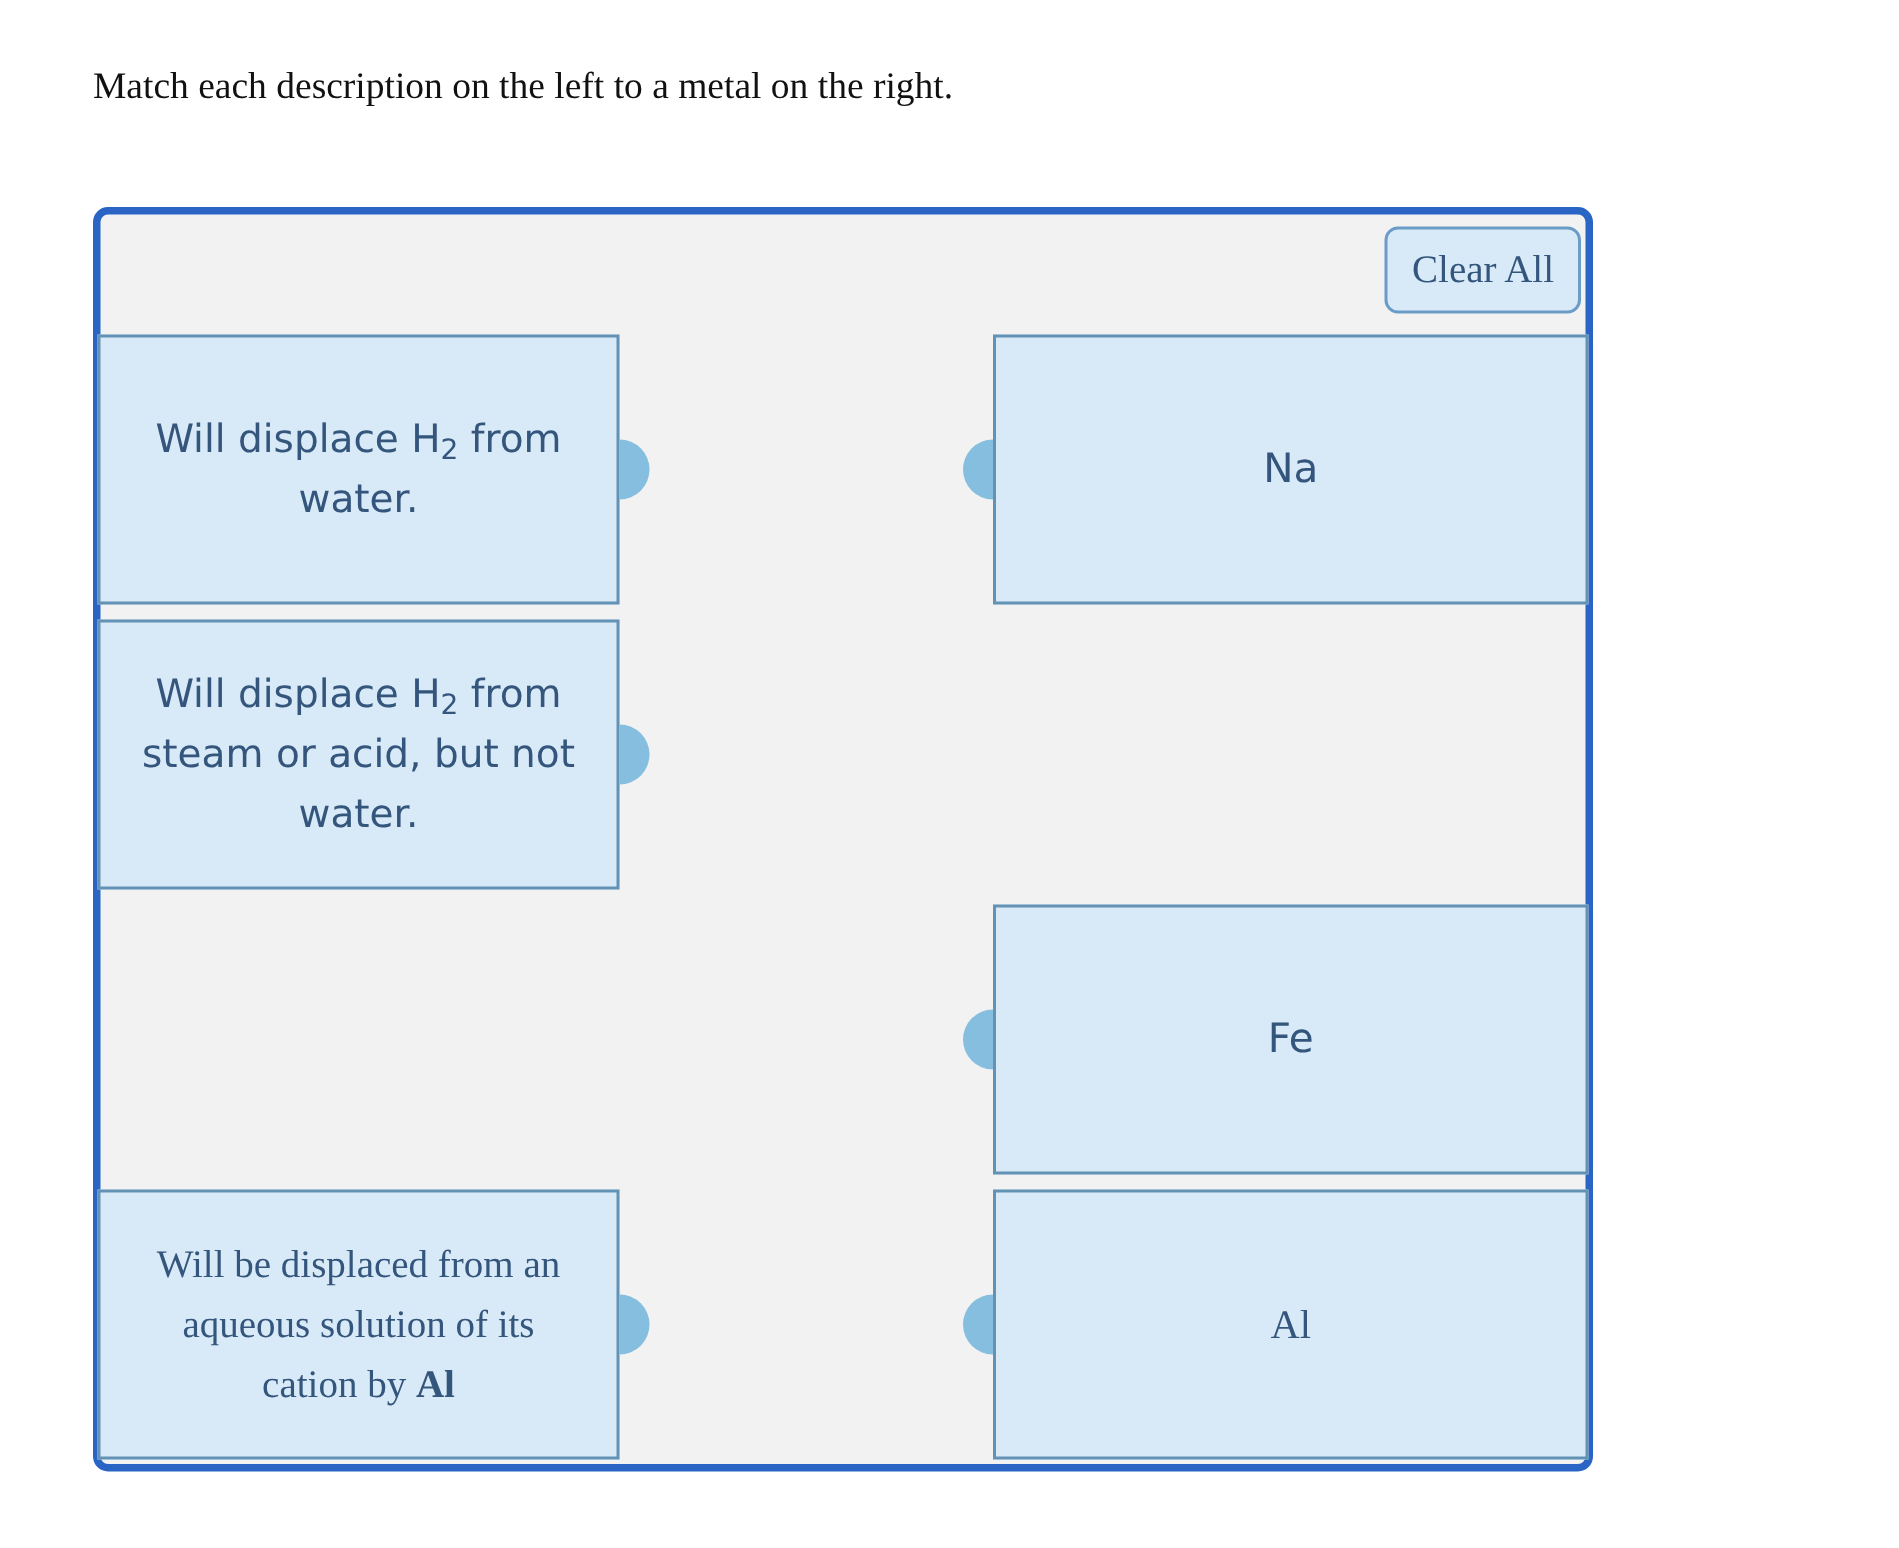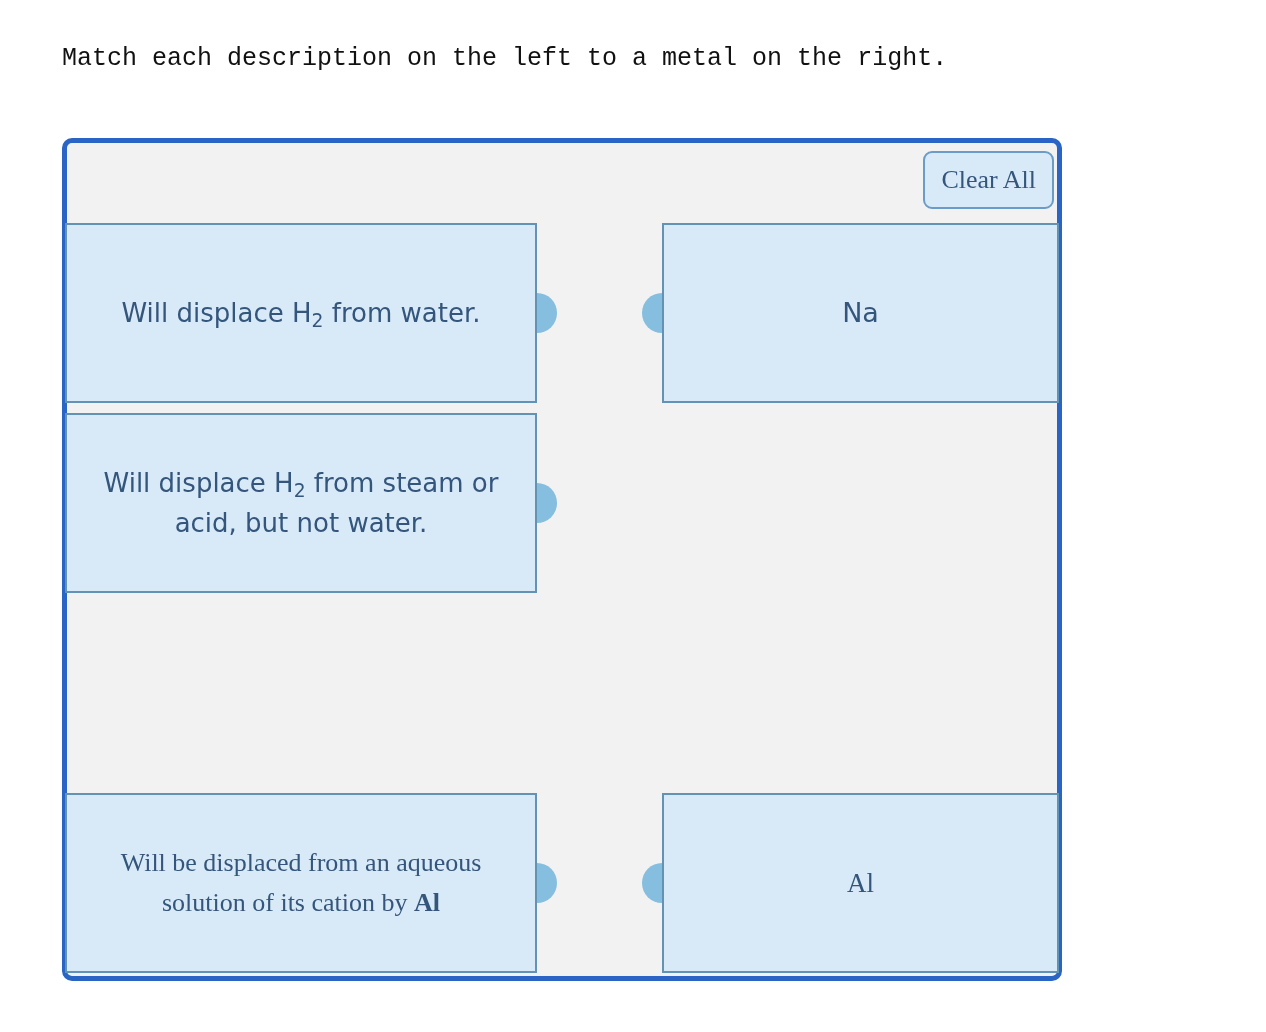--- a/index.html
+++ b/index.html
@@ -16,21 +16,21 @@
   html,body{margin:0;padding:0;}
   body{
     width:1266px;height:1032px;
     background:#ffffff;
     position:relative;
     font-family:"DejaVu Sans","Liberation Sans",sans-serif;
     overflow:hidden;
   }
   .page-title{
     position:absolute;left:62px;top:44px;
-    font-family:Liberation Mono, monospace;
+    font-family:Liberation Serif, serif;
     font-size:25px;color:var(--title_color);
   }
   .panel{
     position:absolute;left:62px;top:138px;
     width:1000px;height:843px;
     background:var(--panel_bg);
     border:5px solid var(--panel_border);
     border-radius:10px;
   }
   .clear-all{
@@ -38,21 +38,21 @@
     height:58px;padding:0 16px;
     background:var(--card_bg);
     border:2px solid var(--button_border);
     border-radius:9px;
     font-family:Liberation Serif, serif;
     font-size:26px;color:var(--text);
     cursor:pointer;
   }
   .card{
     position:absolute;
-    width:472px;height:180px;
+    width:348px;height:180px;
     background:var(--card_bg);
     border:2px solid var(--card_border);
     display:flex;align-items:center;justify-content:center;
     text-align:center;
     color:var(--text);
     font-size:26px;line-height:40px;
     padding:8px 22px;
     cursor:pointer;
   }
   .card.left{left:-2px;}
@@ -104,19 +104,23 @@
     </div>
     <span class="dot out-right"></span>
   </div>
 
   <div class="card right row1">
     <span class="dot out-left"></span>
     <span class="metal-label">Na</span>
   </div>
 
 
+  <div class="card right row3">
+    <span class="dot out-left"></span>
+    <span class="metal-label">Fe</span>
+  </div>
 
   <div class="card right row4">
     <span class="dot out-left"></span>
     <span class="metal-label">Al</span>
   </div>
 
 </div>
 
 </body></html>

